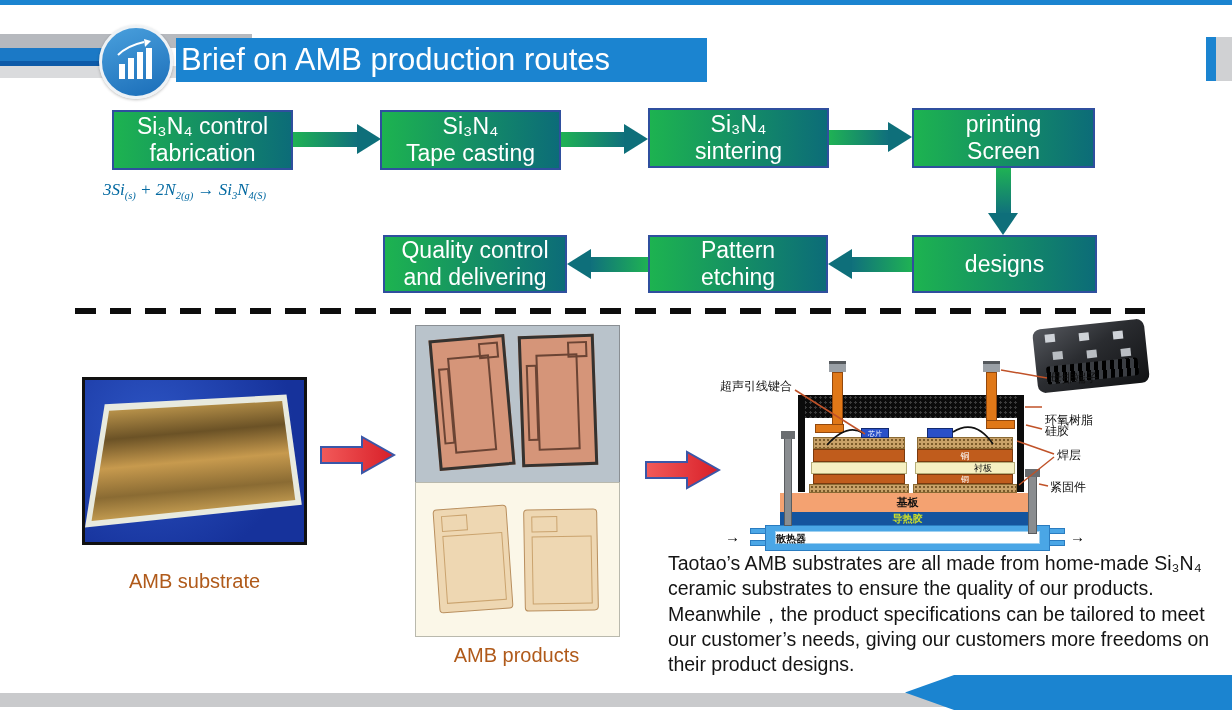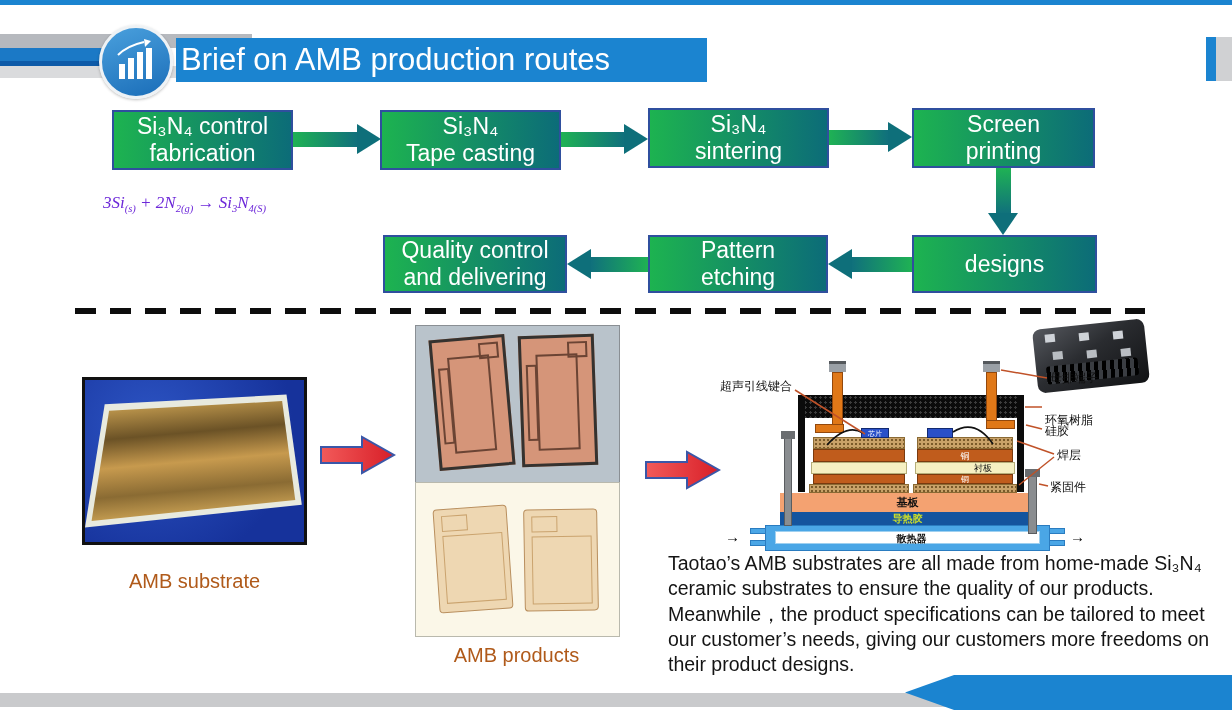--- a/index.html
+++ b/index.html
@@ -43,22 +43,22 @@
   #arr1s{left:293px;top:132px;width:64px;} #arr1h{left:357px;top:124px;}
   #arr2s{left:561px;top:132px;width:63px;} #arr2h{left:624px;top:124px;}
   #arr3s{left:829px;top:130px;width:59px;} #arr3h{left:888px;top:122px;}
   #arrQh{left:567px;top:249px;} #arrQs{left:591px;top:257px;width:57px;}
   #arrPh{left:828px;top:249px;} #arrPs{left:852px;top:257px;width:60px;}
   #arrDs{left:996px;top:168px;width:15px;height:46px;
          background:linear-gradient(180deg,#1fb254,#10707c);}
   #arrDh{left:988px;top:213px;width:0;height:0;border-left:15px solid transparent;
          border-right:15px solid transparent;border-top:22px solid #0e6f7a;}
 
-  #formula{left:103px;top:193px;font-family:"Liberation Serif",serif;font-style:italic;
-           font-size:17px;color:#6d28d9;}
+  #formula{left:103px;top:180px;font-family:"Liberation Serif",serif;font-style:italic;
+           font-size:17px;color:#0369a1;}
   #formula sub{font-size:0.62em;}
 
   #divider{left:75px;top:308px;width:1070px;height:6px;
            background:repeating-linear-gradient(90deg,#0d0d0d 0 21px,transparent 21px 35px);}
 
   
   #photo-substrate{left:82px;top:377px;width:225px;height:168px;border:3px solid #111;
         box-sizing:border-box;background:radial-gradient(circle at 30% 30%,#2d55c4,#16329b 75%);}
   #substrate-rim{left:0;top:0;width:100%;height:100%;
         clip-path:polygon(9% 15%,92% 9%,99% 77%,0% 91%);background:#e8eadf;}
@@ -136,21 +136,21 @@
             text-align:center;}
   #tan2A{left:114px;top:156px;width:100px;height:9px;}
   #tan2B{left:218px;top:156px;width:104px;height:9px;}
 
   #baseplate{left:85px;top:165px;width:255px;height:19px;background:#f4a271;color:#111;
              font-size:11px;font-weight:bold;line-height:19px;text-align:center;}
   #thermal{left:85px;top:184px;width:255px;height:13px;background:#14549e;color:#cde029;
            font-size:10px;font-weight:bold;line-height:13px;text-align:center;}
   #heatsink{left:70px;top:197px;width:285px;height:26px;background:#4aa6e6;border:1px solid #2a7cc0;}
   #channel{left:80px;top:203px;width:265px;height:13px;background:#fff;border:1px solid #9fd0f0;
-           color:#111;font-size:10px;font-weight:bold;line-height:13px;text-align:center;padding-left:8px;}
+           color:#111;font-size:10px;font-weight:bold;line-height:13px;text-align:left;}
   .pipe{background:#4aa6e6;border:1px solid #2a7cc0;}
   #pipe-lt{left:55px;top:200px;width:16px;height:6px;} #pipe-lb{left:55px;top:212px;width:16px;height:6px;}
   #pipe-rt{left:354px;top:200px;width:16px;height:6px;} #pipe-rb{left:354px;top:212px;width:16px;height:6px;}
   .flow-arrow{position:absolute;font-size:15px;color:#000;}
   #flow-l{left:30px;top:200px;} #flow-r{left:375px;top:200px;}
 
   .bolt{background:#8a8d90;border:1px solid #5a5d60;}
   .bolt-cap{background:#6a6d70;}
   #bolt-l{left:89px;top:108px;width:8px;height:90px;} #bolt-l-cap{left:86px;top:103px;width:14px;height:8px;}
   #bolt-r{left:333px;top:146px;width:9px;height:60px;} #bolt-r-cap{left:330px;top:141px;width:15px;height:8px;}
@@ -201,22 +201,22 @@
   </div>
   <div class="abs fbox" id="box-tape">
     <div>Si₃N₄</div>
     <div>Tape casting</div>
   </div>
   <div class="abs fbox" id="box-sintering">
     <div>Si₃N₄</div>
     <div>sintering</div>
   </div>
   <div class="abs fbox" id="box-screen">
+    <div>printing</div>
     <div>Screen</div>
-    <div>printing</div>
   </div>
 
   <div class="abs fbox" id="box-quality">
     <div>Quality control</div>
     <div>and delivering</div>
   </div>
   <div class="abs fbox" id="box-pattern">
     <div>Pattern</div>
     <div>etching</div>
   </div>

